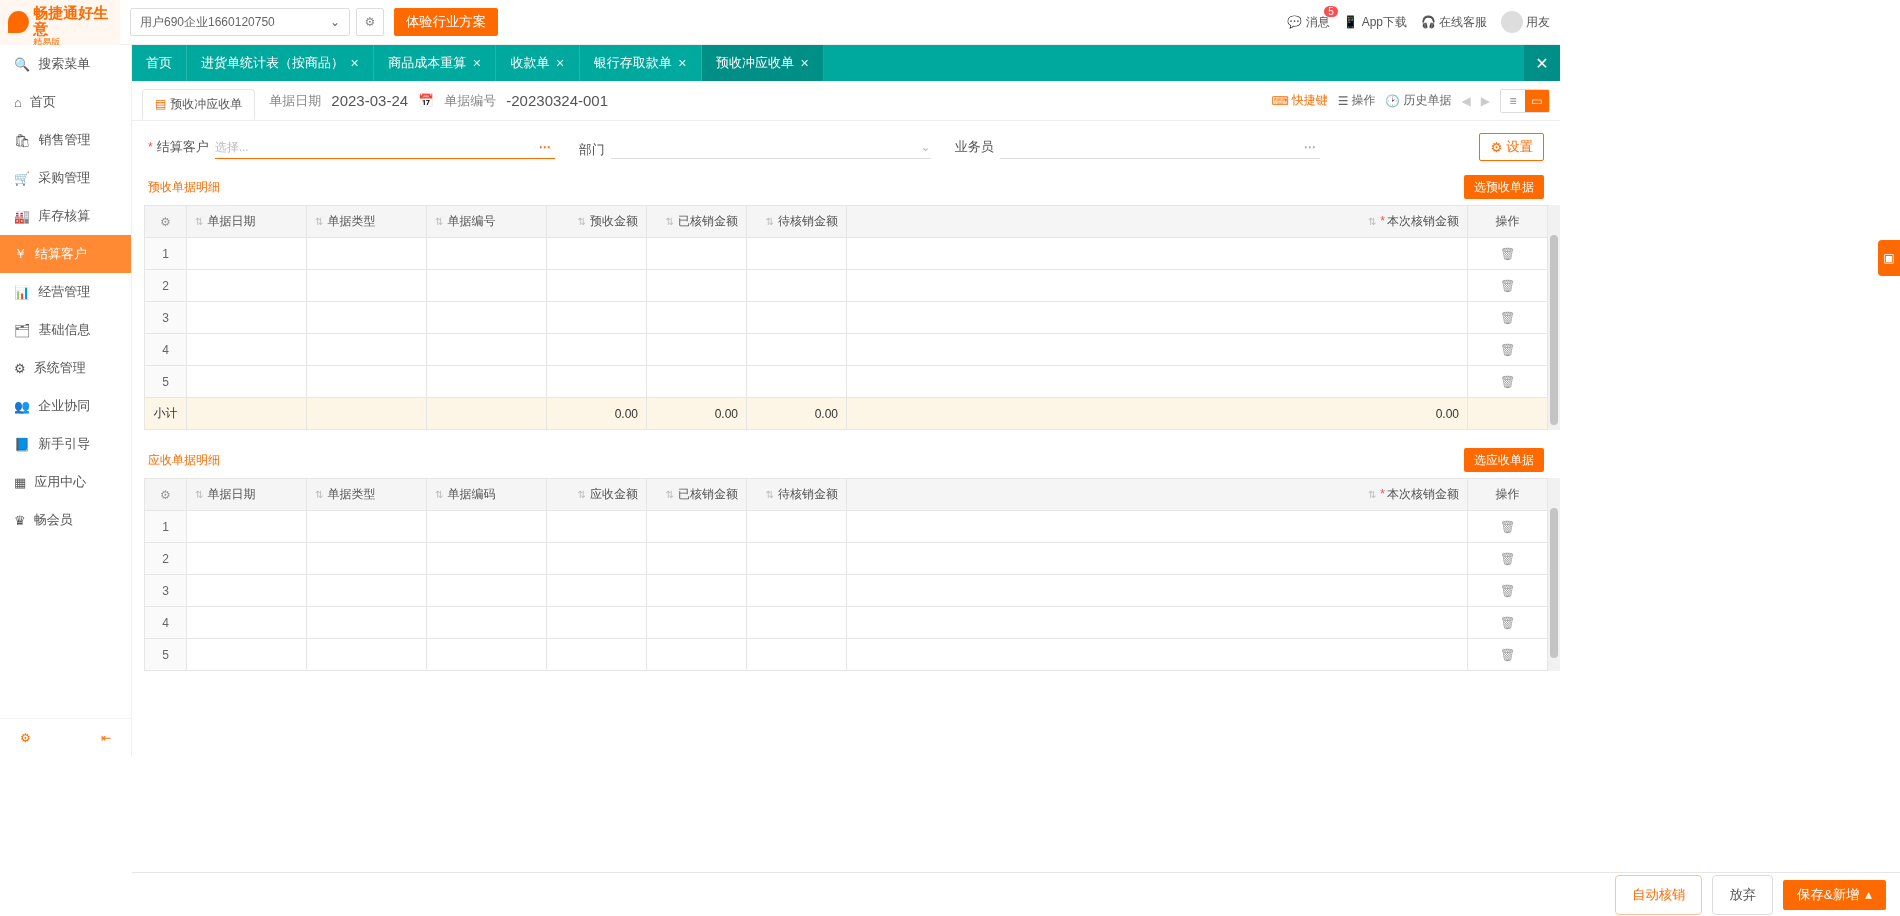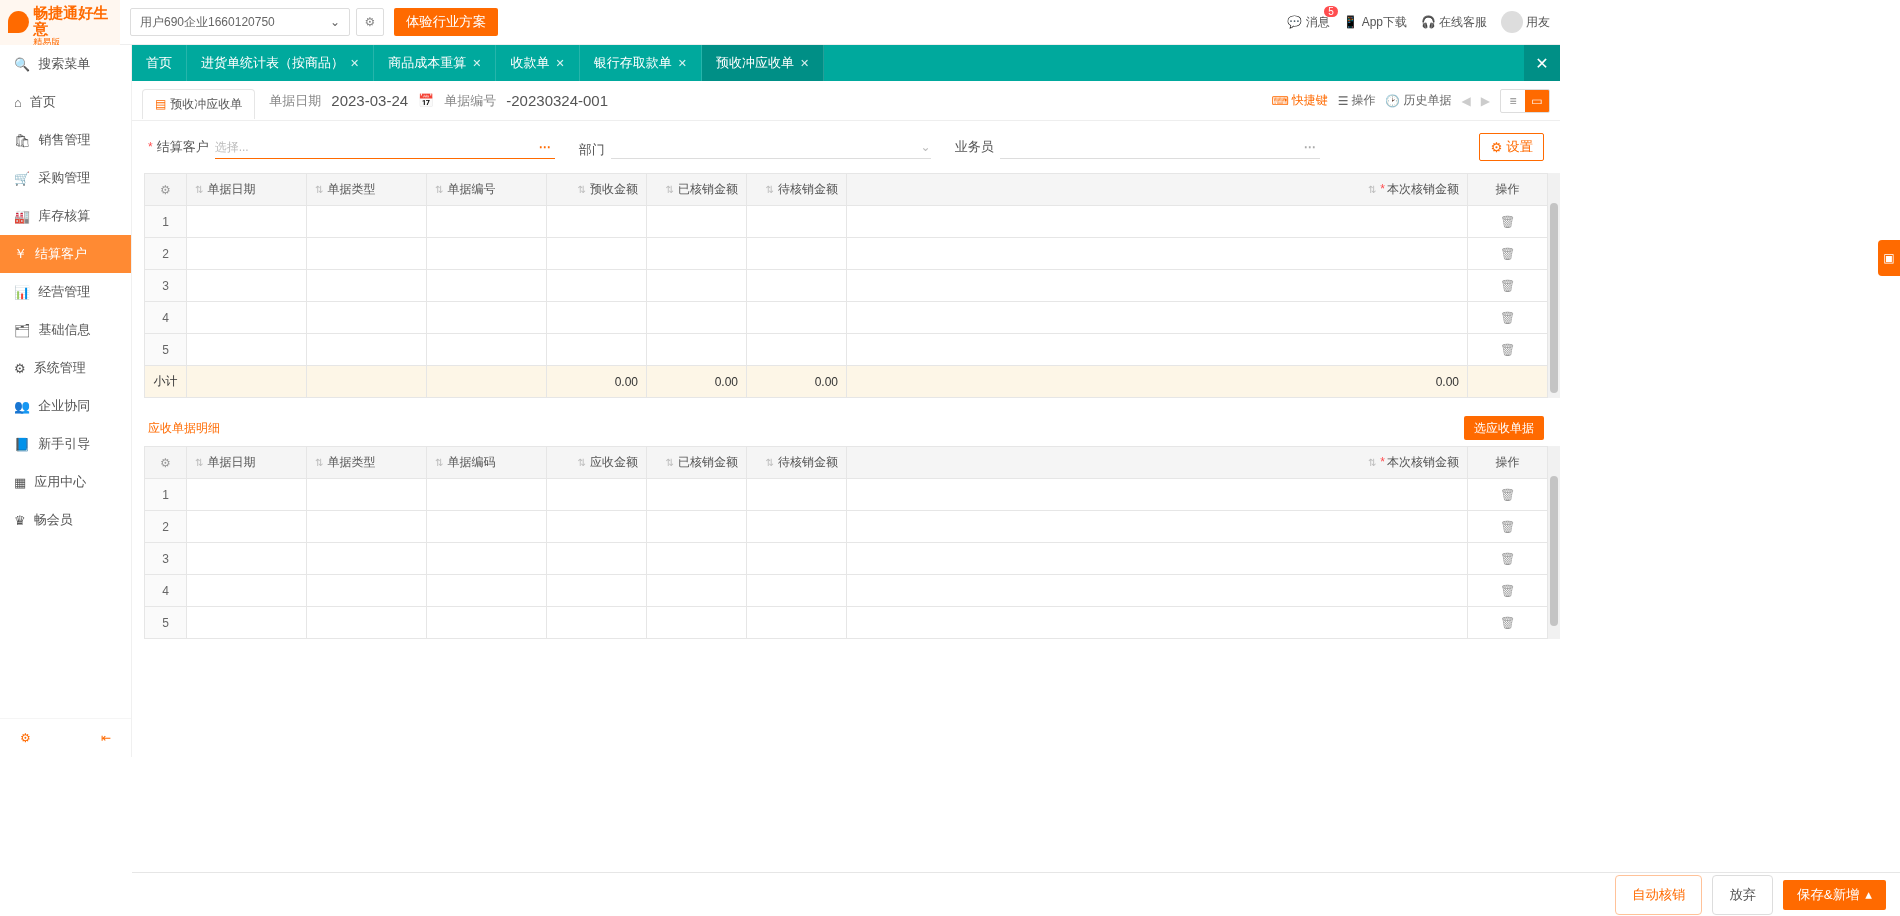--- a/index.html
+++ b/index.html
@@ -261,20 +261,24 @@
             <div class="fplain">
                 <span class="dots">⋯</span>
               </div>
           </div>
           <button class="btn-outline" style="margin-left:auto">
               <span>⚙</span>
               <span>设置</span>
             </button>
         </div>
 
+        <div class="section-head">
+          <span class="section-title">预收单据明细</span>
+          <button class="btn-sm">选预收单据</button>
+        </div>
         <div class="tablewrap">
           <table>
             <colgroup>
                 <col style="width:42px">
                 <col style="width:120px">
                 <col style="width:120px">
                 <col style="width:120px">
                 <col style="width:100px">
                 <col style="width:100px">
                 <col style="width:100px">

